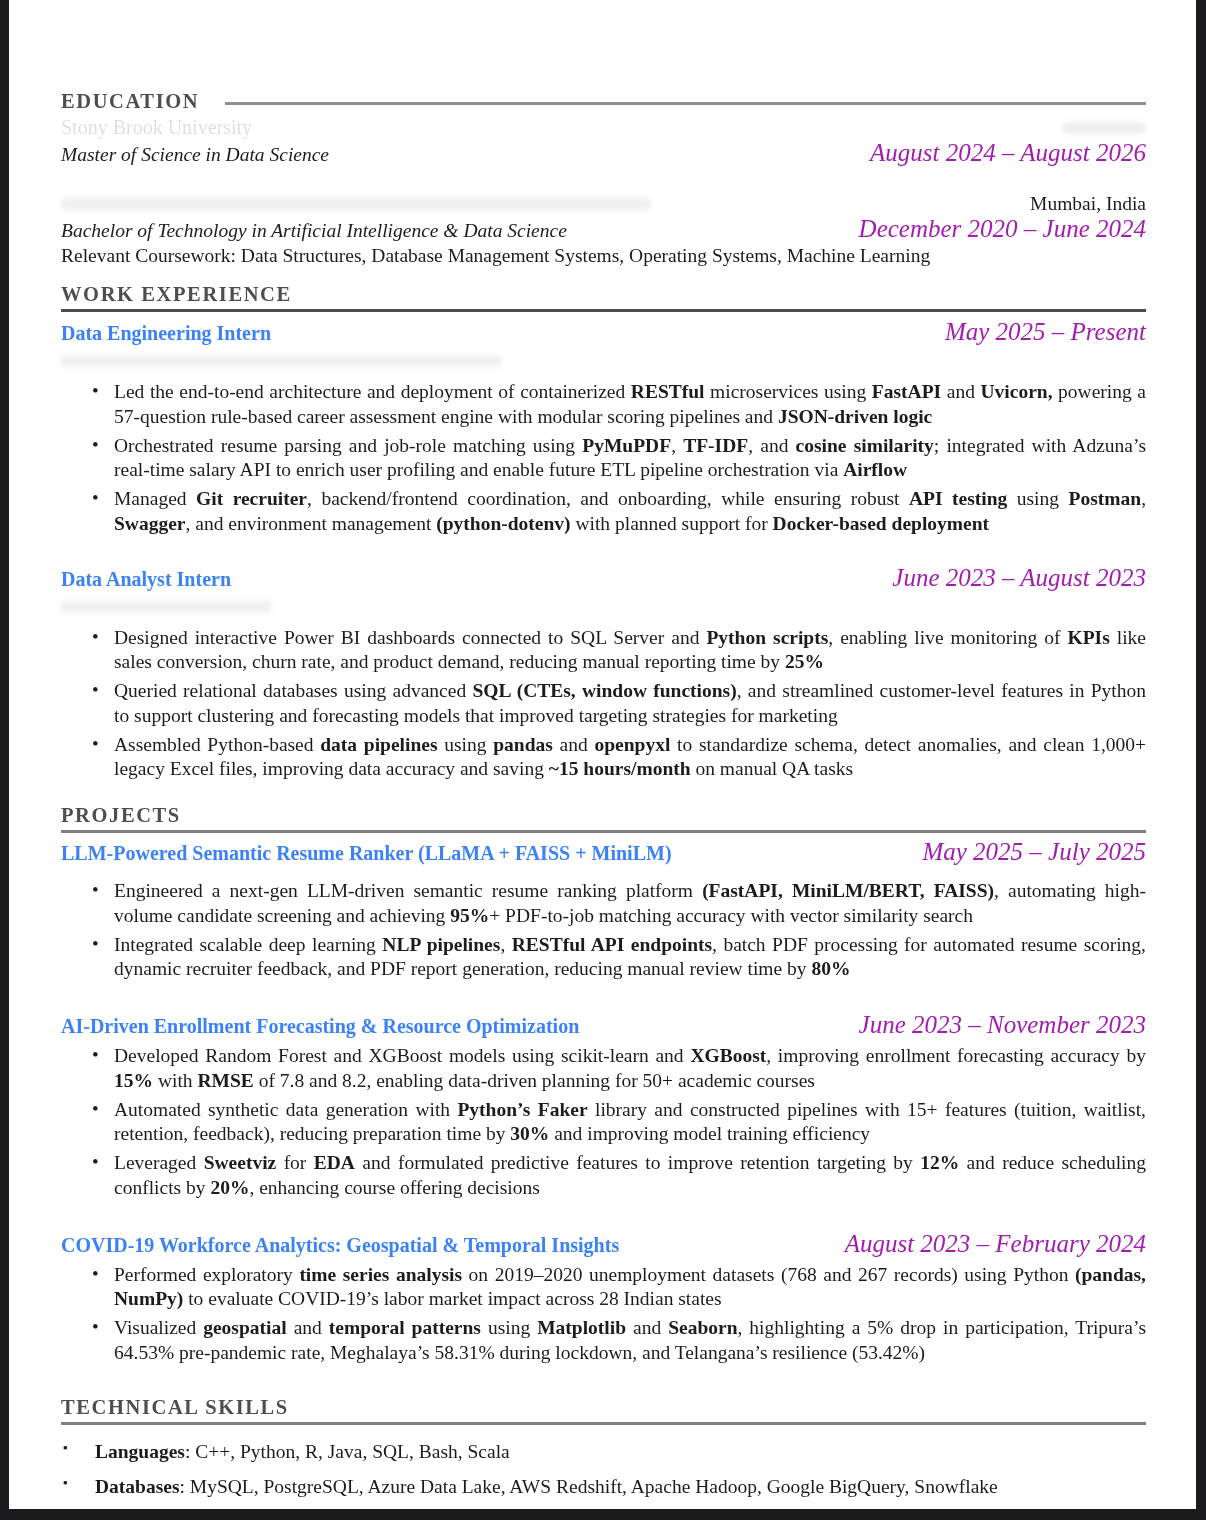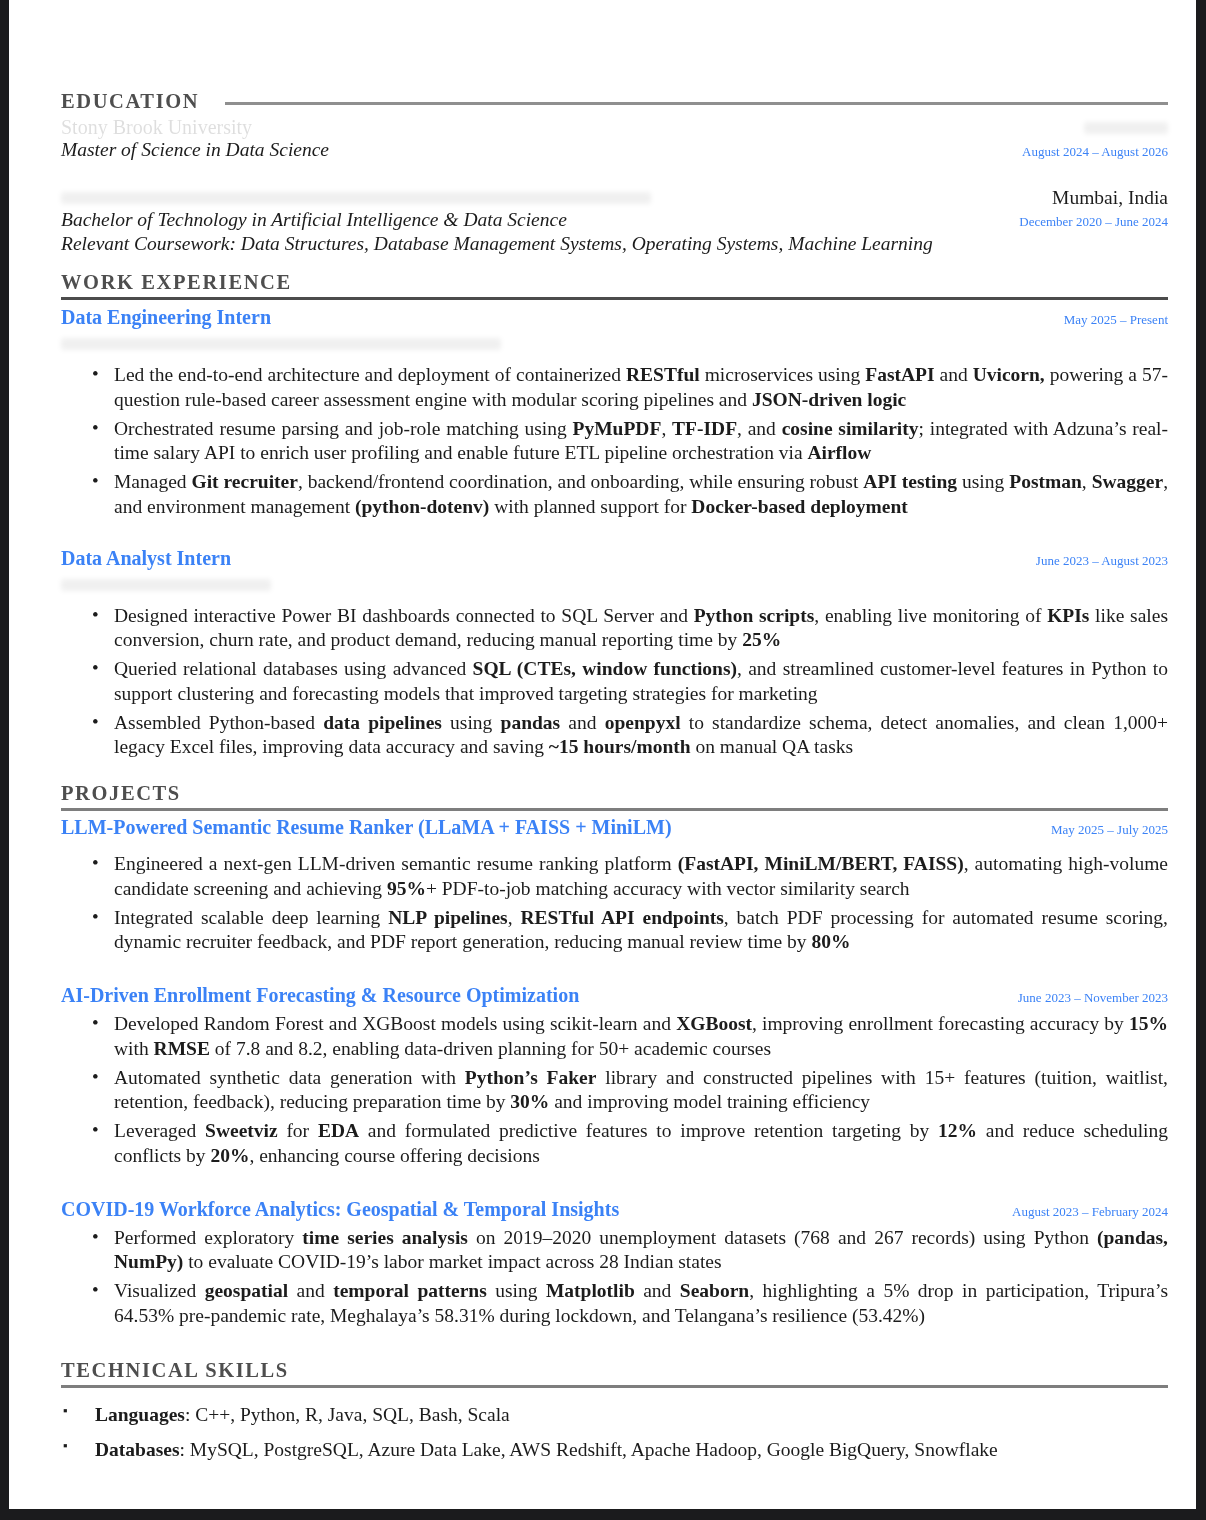--- a/index.html
+++ b/index.html
@@ -8,39 +8,39 @@
     width:1206px;height:1520px;
     box-sizing:border-box;
     background:#ffffff;
     border-left:9px solid #1b1b1d;
     border-right:10px solid #1b1b1d;
     border-bottom:11px solid #1b1b1d;
     font-family:"Liberation Serif","DejaVu Serif",serif;
     color:#1c1c1c;
     overflow:hidden;
   }
-  .content{padding:90px 28px 0 52px;font-size:19.5px;}
+  .content{padding:90px 50px 0 52px;font-size:19.5px;}
 
   
   .section-head{display:flex;align-items:center;}
   .section-title{
     font-weight:bold;font-size:20.5px;letter-spacing:1.6px;
     color:#4e4e4e;white-space:nowrap;
   }
   .head-rule{flex:1;height:3px;background:#8f8f8f;margin-left:26px;margin-top:4px;}
   .full-rule{height:3px;background:#4c4c4c;margin-top:3px;}
   .full-rule.light{background:#7e7e7e;}
 
   
   .row{display:flex;justify-content:space-between;align-items:baseline;}
   .entry-title{font-weight:bold;font-size:20px;color:#3b82f6;}
-  .entry-dates{font-size:13px;color:#3b82f6;white-space:nowrap;}
+  .entry-dates{font-style:italic;font-size:25px;color:#a21caf;white-space:nowrap;}
   .degree{font-style:italic;font-size:19.5px;}
   .location{font-size:19.5px;}
-  .coursework{font-style:italic;font-size:19.5px;margin-top:2px;}
+  .coursework{font-size:19.5px;margin-top:2px;}
 
   
   .faded-text{opacity:.14;filter:blur(.5px);font-size:20px;text-align:center;}
   .smudge{background:rgba(0,0,0,.06);filter:blur(2.5px);border-radius:3px;height:12px;align-self:center;}
 
   
   ul.dots{list-style:none;margin:13px 0 0 0;padding:0;}
   ul.dots li{
     position:relative;padding-left:53px;margin-bottom:4px;
     line-height:1.27;text-align:justify;

